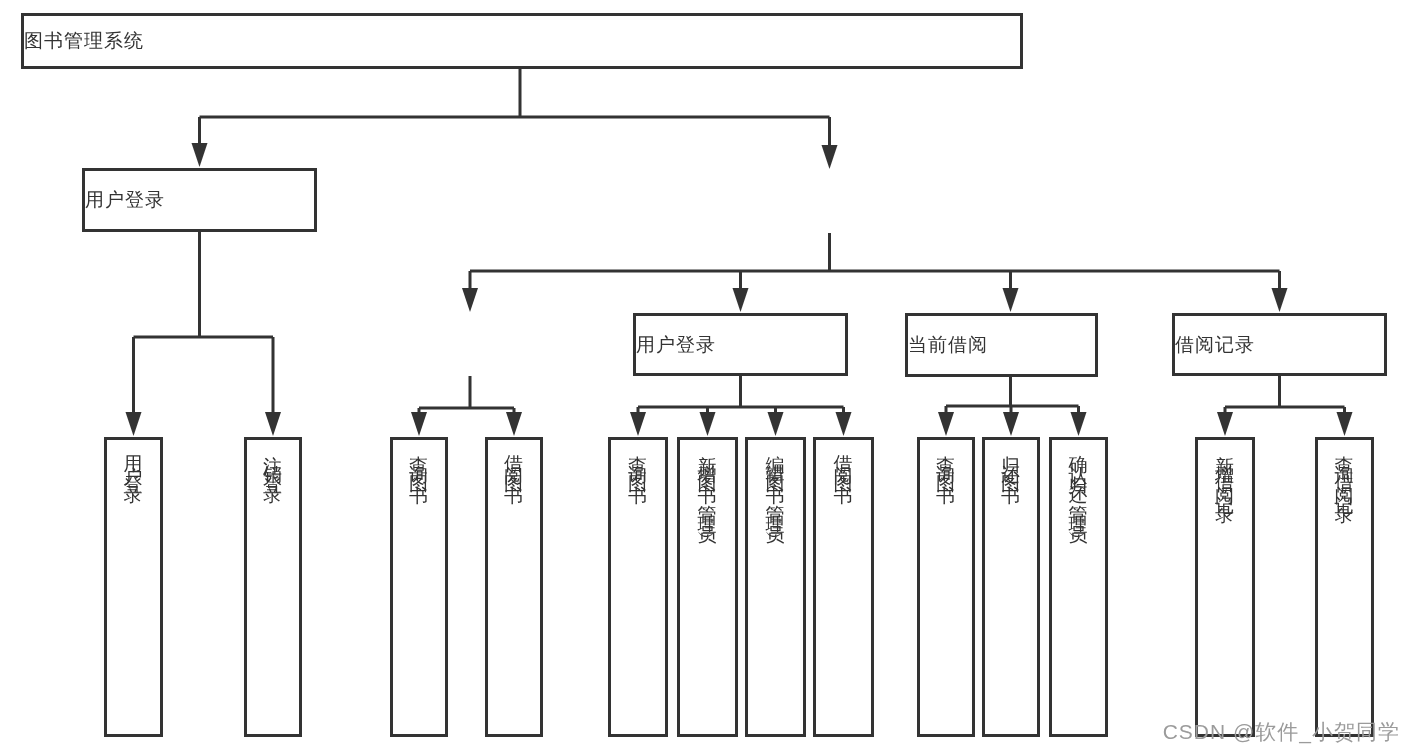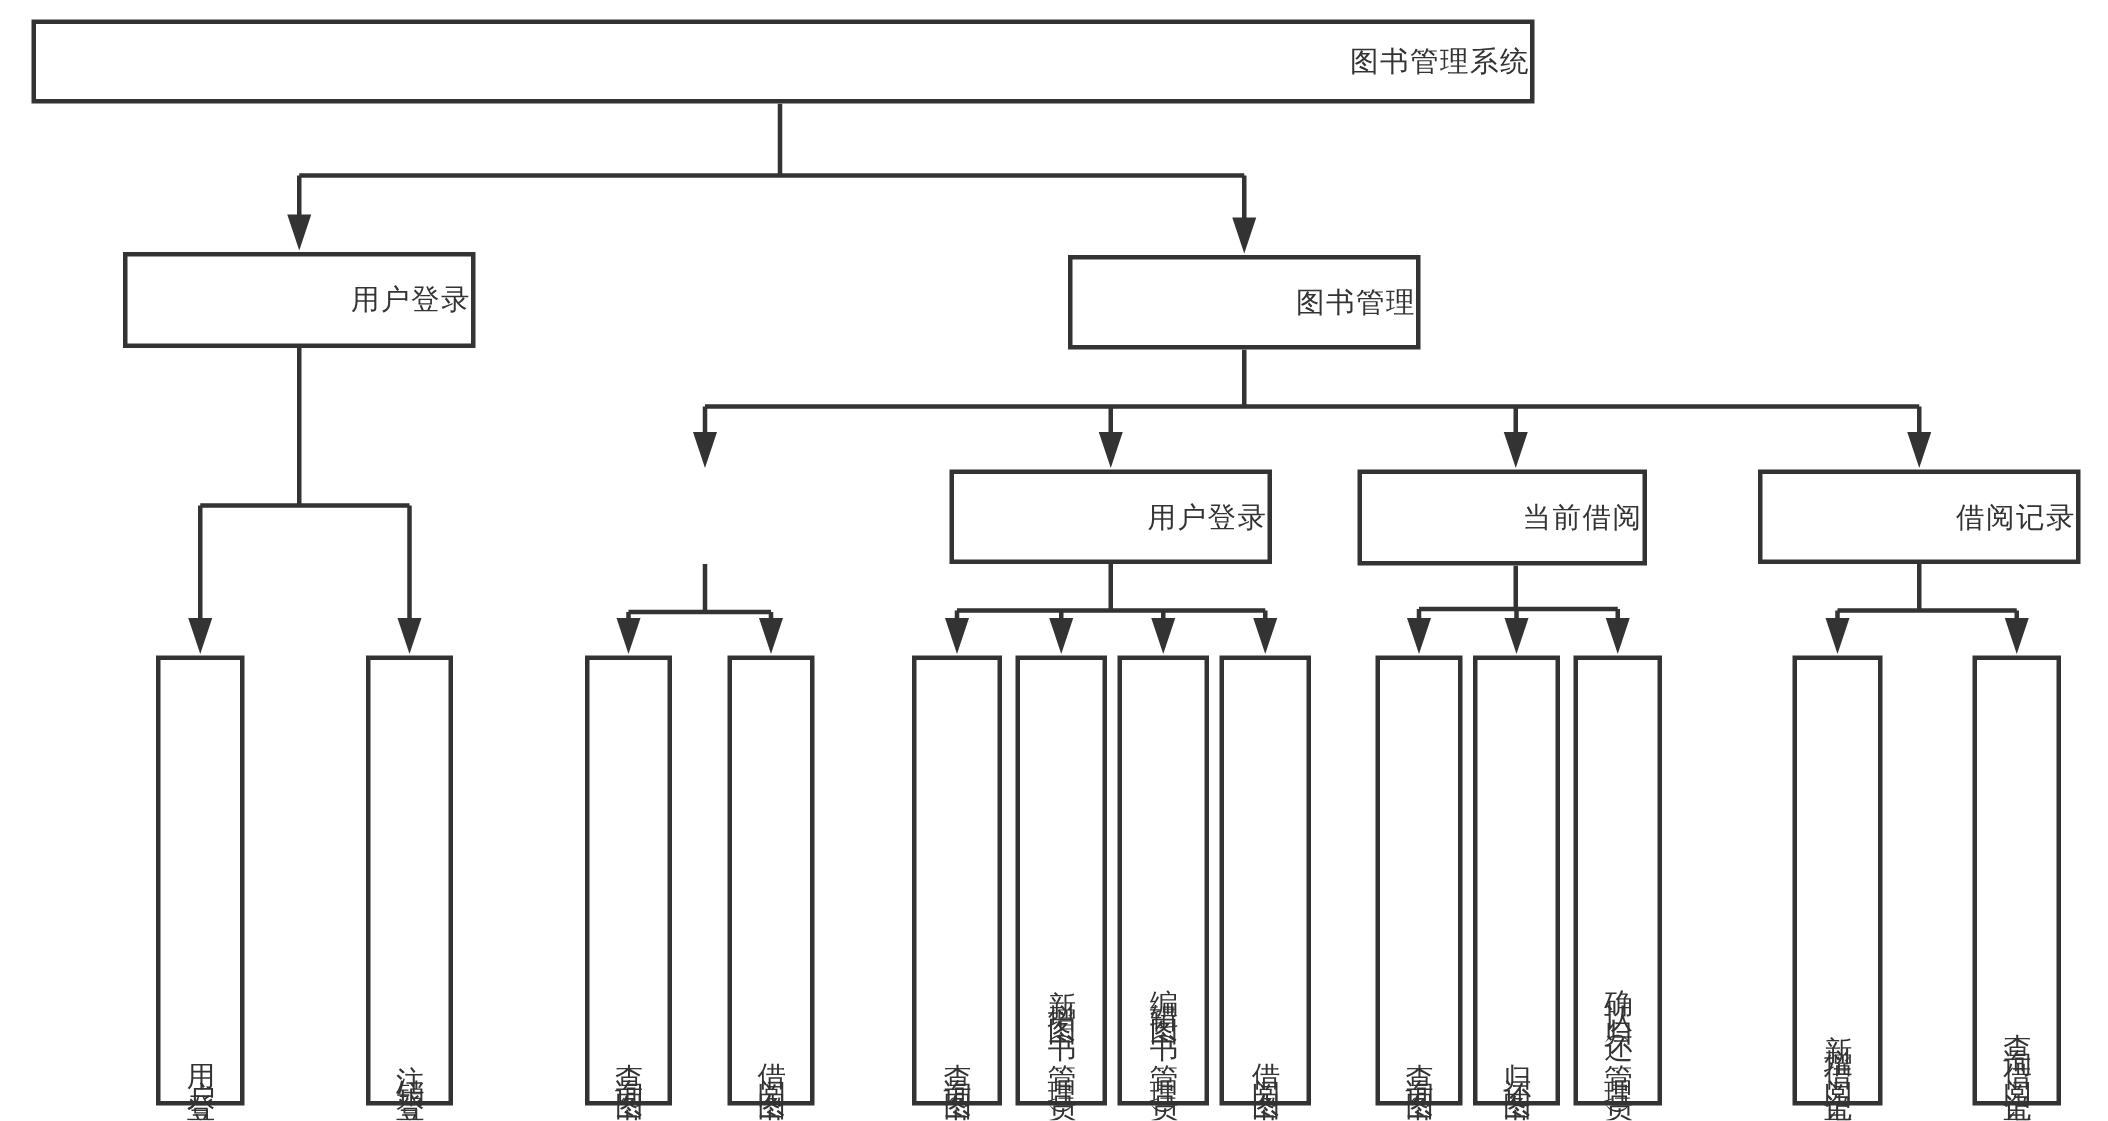--- a/index.html
+++ b/index.html
@@ -21,21 +21,21 @@
     width: 1405px; height: 747px;
     z-index: 1;
   }
   .node {
     position: absolute;
     box-sizing: border-box;
     border: 3px solid #333333;
     background: #ffffff;
     display: flex;
     align-items: center;
-    justify-content: flex-end;
+    justify-content: flex-start;
     color: #333333;
     z-index: 2;
   }
   .hbox {
     font-size: 19px;
     letter-spacing: 1px;
   }
   .vbox {
     top: 437px;
     height: 300px;
@@ -99,23 +99,20 @@
     <polygon class="arrow-head" points="1336.5,412 1352.5,412 1344.5,436"></polygon>
   </svg>
 
   <div class="node hbox" style="left:21px; top:13px; width:1002px; height:56px;">
     <span>图书管理系统</span>
   </div>
 
   <div class="node hbox" style="left:82px; top:168px; width:235px; height:64px;">
     <span>用户登录</span>
   </div>
-  <div class="node hbox" style="left:712px; top:170px; width:235px; height:63px;">
-    <span>图书管理</span>
-  </div>
 
   <div class="node hbox" style="left:633px; top:313px; width:215px; height:63px;">
     <span>用户登录</span>
   </div>
   <div class="node hbox" style="left:905px; top:313px; width:193px; height:64px;">
     <span>当前借阅</span>
   </div>
   <div class="node hbox" style="left:1172px; top:313px; width:215px; height:63px;">
     <span>借阅记录</span>
   </div>
@@ -157,14 +154,15 @@
     <span>确认归还（管理员）</span>
   </div>
 
   <div class="node vbox" style="left:1195px; width:60px;">
     <span>新增借阅记录</span>
   </div>
   <div class="node vbox" style="left:1315px; width:59px;">
     <span>查询借阅记录</span>
   </div>
 
+  <div class="watermark">CSDN @软件_小贺同学</div>
 
 </div>
 
 </body></html>

